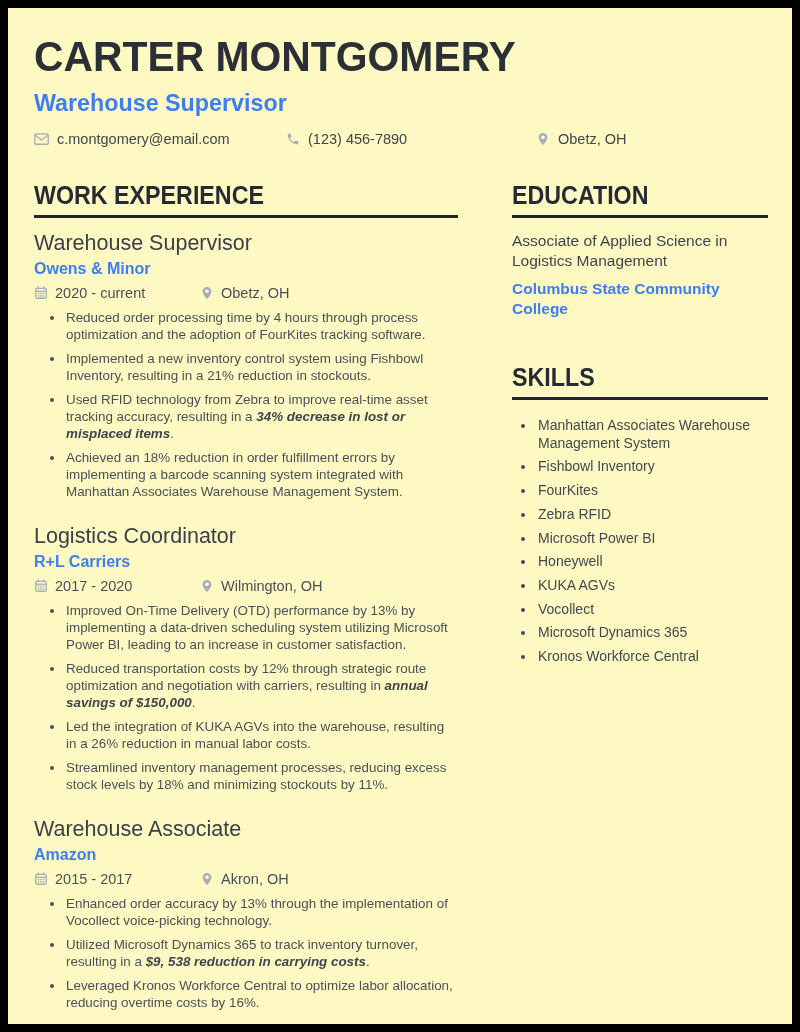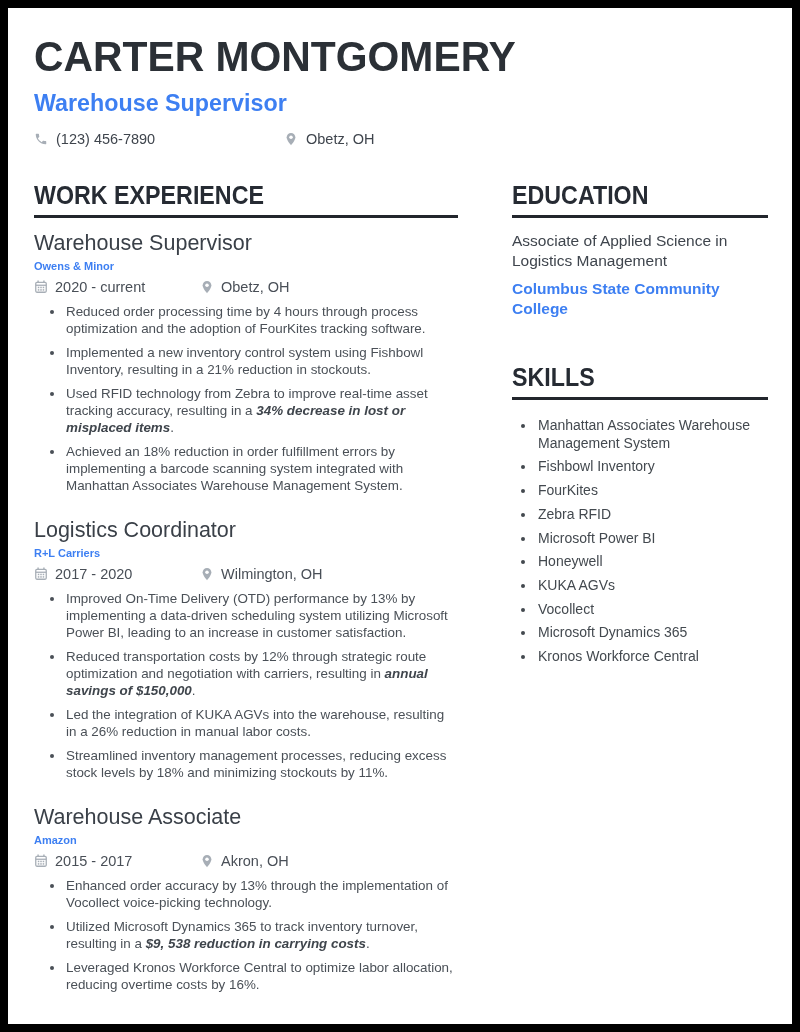--- a/index.html
+++ b/index.html
@@ -5,21 +5,21 @@
   * { box-sizing: border-box; margin: 0; padding: 0; }
   html, body { width: 800px; height: 1032px; }
   body {
     background: #000;
     font-family: "Liberation Sans", sans-serif;
     position: relative;
   }
   .page {
     position: absolute;
     left: 8px; top: 8px; right: 8px; bottom: 8px;
-    background: #ffffff;
+    background: #fef9c3;
     overflow: hidden;
   }
   .content { padding: 24px 20px 0 26px; }
 
   
   .name {
     font-size: 43px;
     font-weight: 800;
     color: #2b3036;
     letter-spacing: 0px;
@@ -75,21 +75,21 @@
     color: #262b33;
     letter-spacing: 0px;
     transform: scaleX(0.93);
     transform-origin: left center;
     white-space: nowrap;
   }
 
   
   .job { margin-bottom: 24px; }
   .job-title { font-size: 21.5px; font-weight: 400; color: #3a4048; }
-  .job-company { margin-top: 4px; font-size: 11px; font-weight: 700; color: #3d7ff2; }
+  .job-company { margin-top: 4px; font-size: 16px; font-weight: 700; color: #3d7ff2; }
   .job-meta { display: flex; align-items: center; margin-top: 7px; font-size: 14.5px; color: #494f57; }
   .meta-item { display: flex; align-items: center; gap: 7px; }
   .meta-dates { width: 166px; }
   .bullets {
     margin-top: 8px;
     padding-left: 31px;
     list-style: disc;
     font-size: 13.4px;
     line-height: 1.27;
     color: #4a5057;
@@ -119,20 +119,29 @@
 <body>
 
 <div class="page">
   <div class="content">
 
     <div>
       <div class="name">CARTER MONTGOMERY</div>
       <div class="job-headline">Warehouse Supervisor</div>
 
       <div class="contact-row">
+        <span class="contact-item ci-email">
+          <span class="icon">
+            <svg width="15" height="12" viewBox="0 0 24 19">
+              <rect x="1.2" y="1.2" width="21.6" height="16.6" rx="2" fill="none" stroke="#a7aeb6" stroke-width="2.2"></rect>
+              <path d="M2 3.5 L12 11 L22 3.5" fill="none" stroke="#a7aeb6" stroke-width="2.2"></path>
+            </svg>
+          </span>
+          <span>c.montgomery@email.com</span>
+        </span>
         <span class="contact-item ci-phone">
           <span class="icon">
             <svg width="14" height="14" viewBox="0 0 24 24">
               <path d="M6.62 10.79c1.44 2.83 3.76 5.14 6.59 6.59l2.2-2.2c.27-.27.67-.36 1.02-.24 1.12.37 2.33.57 3.57.57.55 0 1 .45 1 1V20c0 .55-.45 1-1 1-9.39 0-17-7.61-17-17 0-.55.45-1 1-1h3.5c.55 0 1 .45 1 1 0 1.25.2 2.45.57 3.57.11.35.03.74-.25 1.02l-2.2 2.2z" fill="#a7aeb6"></path>
             </svg>
           </span>
           <span>(123) 456-7890</span>
         </span>
         <span class="contact-item">
 

